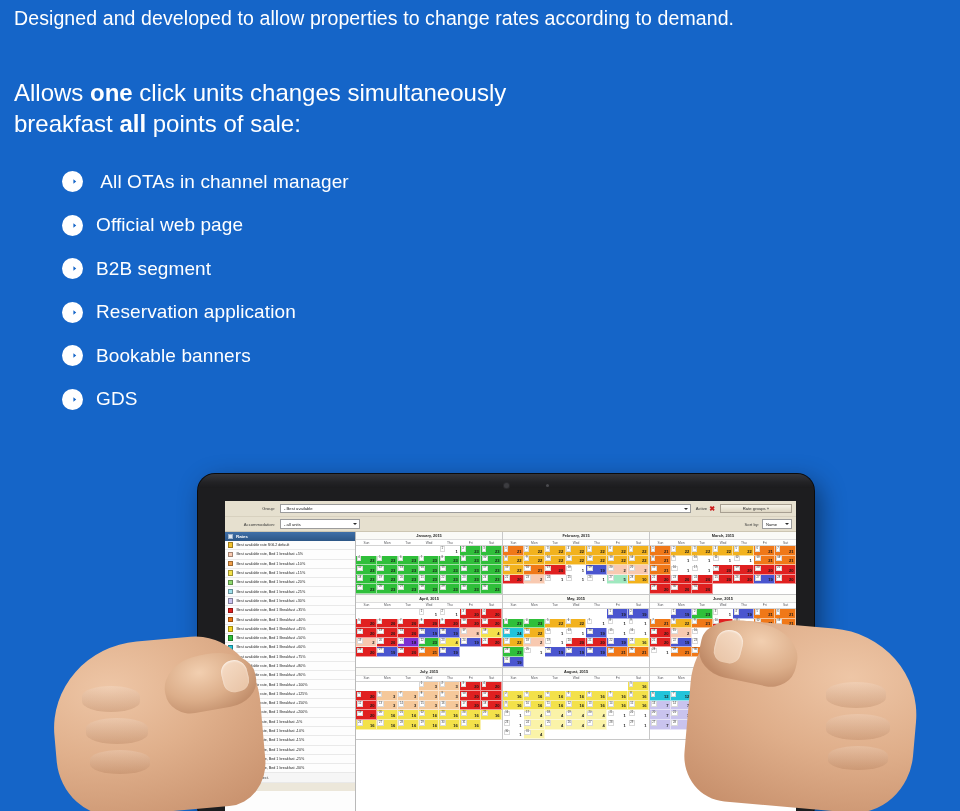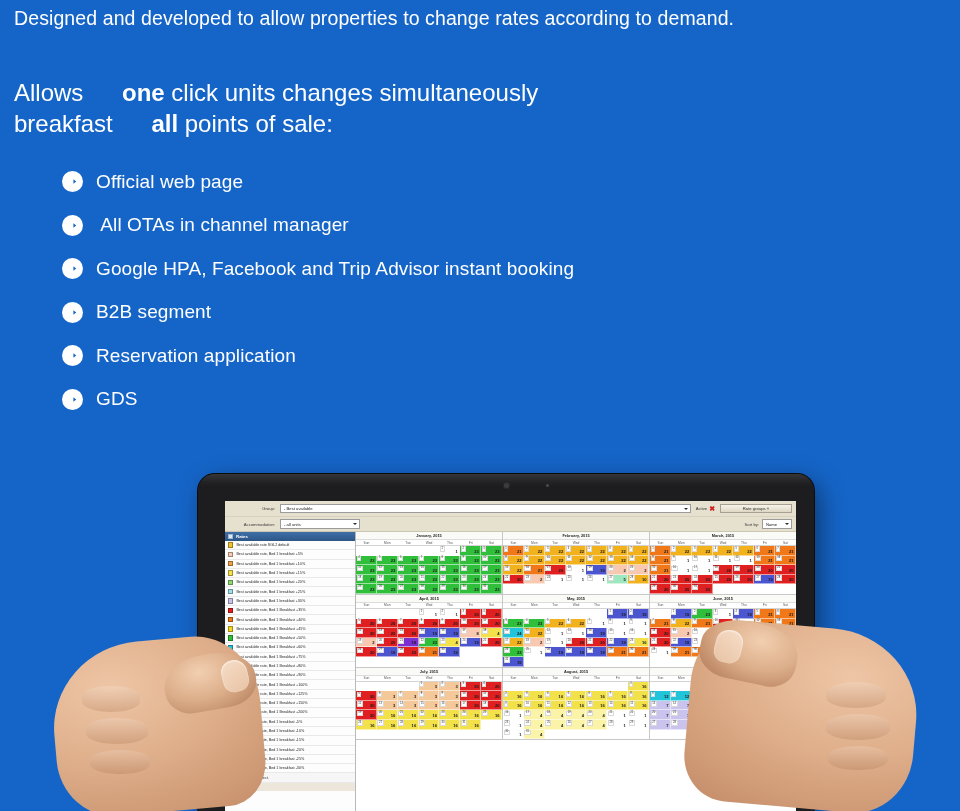--- a/index.html
+++ b/index.html
@@ -15,21 +15,21 @@
   
   .slide-copy { position:absolute; left:14px; top:6px; width:930px; }
   .lead {
     font-size:19.5px; line-height:1.25; font-weight:400;
     letter-spacing:.1px; color:#ffffff;
   }
   .subhead {
     margin-top:48px; font-size:24px; line-height:1.28;
     font-weight:400; color:#ffffff;
   }
-  .subhead b { font-weight:700;margin-left:32px; }
+  .subhead b { font-weight:700; }
 
   
   .bullets { position:absolute; left:62px; top:160px; width:860px; }
   .bullet-row {
     display:flex; align-items:center;
     height:43.5px;
   }
   .bullet-icon {
     width:21px; height:21px; flex:0 0 21px;
     border-radius:50%; background:#ffffff;
@@ -210,59 +210,59 @@
 
 <div class="slide-copy">
   <div class="lead">Designed and developed to allow properties to change rates according to demand.</div>
   <div class="subhead">
     <div><span>Allows </span><b>one</b><span> click units changes simultaneously</span></div>
     <div><span>breakfast </span><b>all</b><span> points of sale:</span></div>
   </div>
 </div>
 
 <div class="bullets" id="bullet-list">
-    <div class="bullet-row">
-      <span class="bullet-icon">
-        <svg width="11" height="11" viewBox="0 0 11 11" aria-hidden="true">
-          <path d="M2 5.5h4.4V3.3L9.2 5.5 6.4 7.7V5.5H2z" fill="#1565c8"></path>
-        </svg>
-      </span>
-      <span class="bullet-label">Official web page</span>
-    </div>
     <div class="bullet-row">
       <span class="bullet-icon">
         <svg width="11" height="11" viewBox="0 0 11 11" aria-hidden="true">
           <path d="M2 5.5h4.4V3.3L9.2 5.5 6.4 7.7V5.5H2z" fill="#1565c8"></path>
         </svg>
       </span>
       <span class="bullet-label"> All OTAs in channel manager</span>
     </div>
     <div class="bullet-row">
       <span class="bullet-icon">
         <svg width="11" height="11" viewBox="0 0 11 11" aria-hidden="true">
           <path d="M2 5.5h4.4V3.3L9.2 5.5 6.4 7.7V5.5H2z" fill="#1565c8"></path>
         </svg>
       </span>
-      <span class="bullet-label">Google HPA, Facebook and Trip Advisor instant booking</span>
+      <span class="bullet-label">Official web page</span>
     </div>
     <div class="bullet-row">
       <span class="bullet-icon">
         <svg width="11" height="11" viewBox="0 0 11 11" aria-hidden="true">
           <path d="M2 5.5h4.4V3.3L9.2 5.5 6.4 7.7V5.5H2z" fill="#1565c8"></path>
         </svg>
       </span>
       <span class="bullet-label">B2B segment</span>
     </div>
     <div class="bullet-row">
       <span class="bullet-icon">
         <svg width="11" height="11" viewBox="0 0 11 11" aria-hidden="true">
           <path d="M2 5.5h4.4V3.3L9.2 5.5 6.4 7.7V5.5H2z" fill="#1565c8"></path>
         </svg>
       </span>
       <span class="bullet-label">Reservation application</span>
+    </div>
+    <div class="bullet-row">
+      <span class="bullet-icon">
+        <svg width="11" height="11" viewBox="0 0 11 11" aria-hidden="true">
+          <path d="M2 5.5h4.4V3.3L9.2 5.5 6.4 7.7V5.5H2z" fill="#1565c8"></path>
+        </svg>
+      </span>
+      <span class="bullet-label">Bookable banners</span>
     </div>
     <div class="bullet-row">
       <span class="bullet-icon">
         <svg width="11" height="11" viewBox="0 0 11 11" aria-hidden="true">
           <path d="M2 5.5h4.4V3.3L9.2 5.5 6.4 7.7V5.5H2z" fill="#1565c8"></path>
         </svg>
       </span>
       <span class="bullet-label">GDS</span>
     </div>
   </div>

